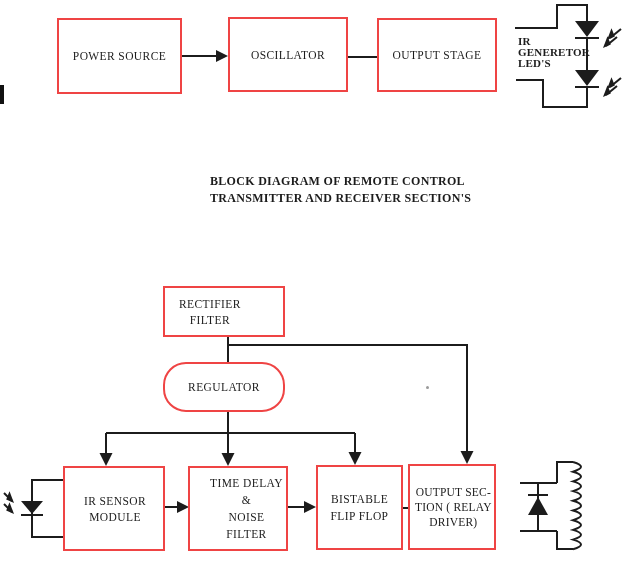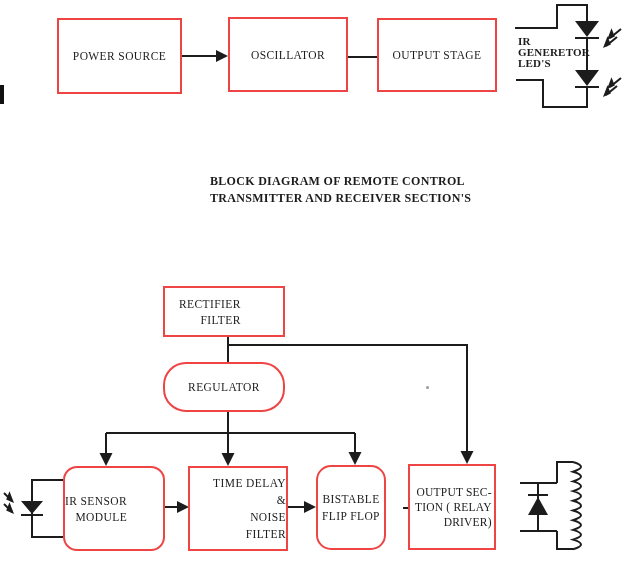--- a/index.html
+++ b/index.html
@@ -17,29 +17,29 @@
   .box{
     position:absolute;
     border:2px solid #ef4444;
     background:#ffffff;
     display:flex;align-items:center;justify-content:center;
     font-size:11.5px;letter-spacing:0.4px;line-height:16px;
     text-align:center;
     box-sizing:border-box;
   }
   .box .lbl{white-space:pre-line;}
-  .box.align-left{justify-content:flex-start;text-align:right;}
+  .box.align-left{justify-content:flex-start;text-align:center;}
   .b-power   {left:57px;  top:18px;  width:125px; height:76px;}
   .b-osc     {left:228px; top:17px;  width:120px; height:75px;}
   .b-outstage{left:377px; top:18px;  width:120px; height:74px;}
   .b-rect    {left:163px; top:286px; width:122px; height:51px; padding-left:14px;}
   .b-reg     {left:163px; top:362px; width:122px; height:50px;border-radius:23px;}
-  .b-irsens  {left:63px;  top:466px; width:102px; height:85px; border-radius:14px;}
+  .b-irsens  {left:63px;  top:466px; width:102px; height:85px; padding-left:19px;}
   .b-tdelay  {left:188px; top:466px; width:100px; height:85px; padding-left:17px; line-height:17px;}
-  .b-bistable{left:316px; top:465px; width:70px;  height:85px; line-height:17px;border-radius:15px;}
+  .b-bistable{left:316px; top:465px; width:87px;  height:85px; line-height:17px;}
   .b-outsec  {left:408px; top:464px; width:88px;  height:86px; padding-left:5px; line-height:15px; letter-spacing:0.2px;}
   .title{
     position:absolute;left:181px;top:173px;width:300px;
     font-weight:bold;font-size:12px;line-height:16.5px;letter-spacing:0.3px;
     white-space:pre-line;
     margin-left:29px;
   }
   .led-label{
     position:absolute;left:518px;top:36px;width:72px;
     font-weight:bold;font-size:11px;line-height:11px;letter-spacing:0.2px;

